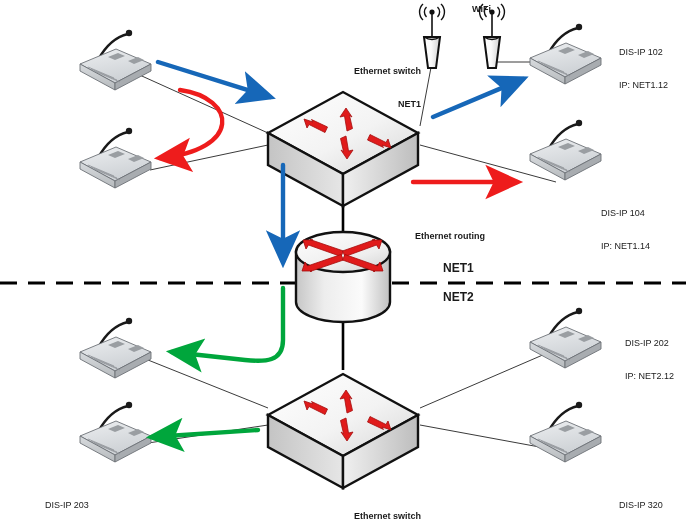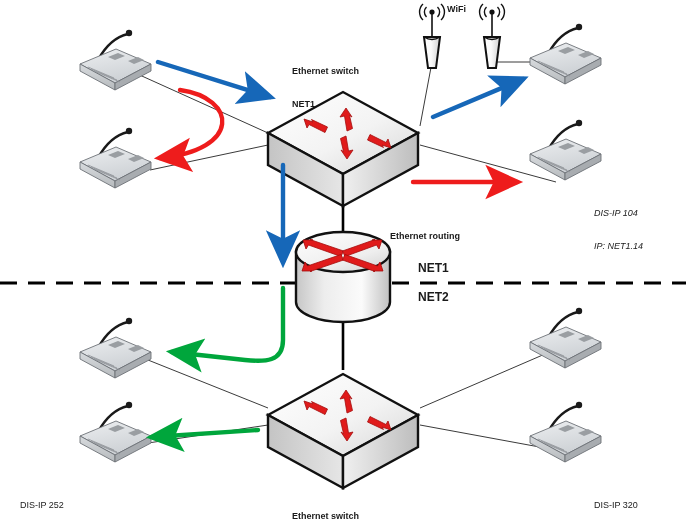--- a/index.html
+++ b/index.html
@@ -26,26 +26,27 @@
     height: 528px;
   }
   .lbl {
     position: absolute;
     font-family: "Liberation Sans", sans-serif;
     font-size: 9px;
     line-height: 11px;
     color: #1a1a1a;
     white-space: pre;
     letter-spacing: 0px;
+    margin-left: 25px;
   }
   .lbl-bold {
     font-weight: bold;
   }
   .lbl-center {
-    text-align: left;
+    text-align: right;
   }
   .lbl-net {
     font-size: 12px;
     font-weight: bold;
     line-height: 13px;
   }
   .lbl-wifi {
     font-size: 9px;
     font-weight: bold;
   }
@@ -352,31 +353,39 @@
     
   </div>
 
   <div class="lbl lbl-wifi" style="left:447px; top:4px;">WiFi</div>
 
 
   <div class="lbl lbl-net" style="left: 418px; top: 262px; font-weight: bold;">NET1</div>
   <div class="lbl lbl-net" style="left: 418px; top: 291px; font-weight: bold;">NET2</div>
 
 
-
-
-  <div class="lbl" style="left:594px; top:186px;font-style:italic;">
+  <div class="lbl" style="left:594px; top:25px;">
+    <div>DIS-IP 102</div>
+    <div>IP: NET1.12</div>
+  </div>
+
+
+  <div class="lbl" style="left:576px; top:186px;">
     <div>DIS-IP 104</div>
     <div>IP: NET1.14</div>
   </div>
 
 
+  <div class="lbl" style="left:600px; top:316px;">
+    <div>DIS-IP 202</div>
+    <div>IP: NET2.12</div>
+  </div>
 
   <div class="lbl" style="left:20px; top:478px;">
-    <div>DIS-IP 252</div>
+    <div>DIS-IP 203</div>
     
   </div>
 
   <div class="lbl" style="left:594px; top:478px;">
     <div>DIS-IP 320</div>
     
   </div>
 
 </div>
 

